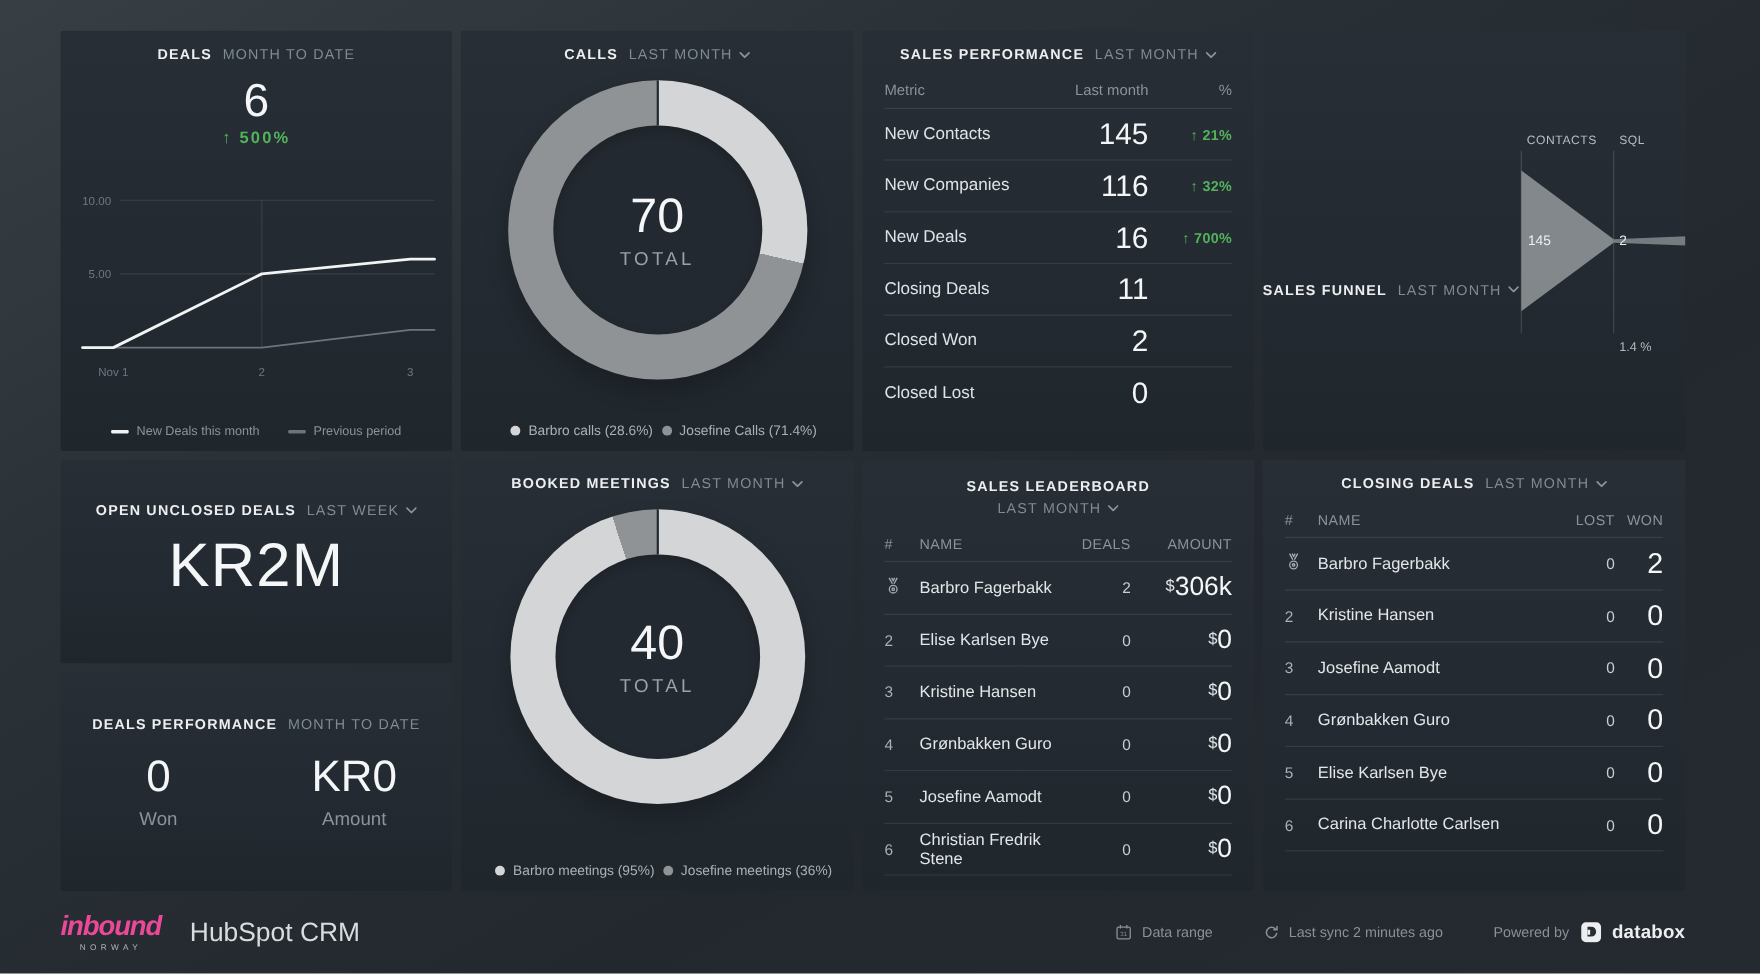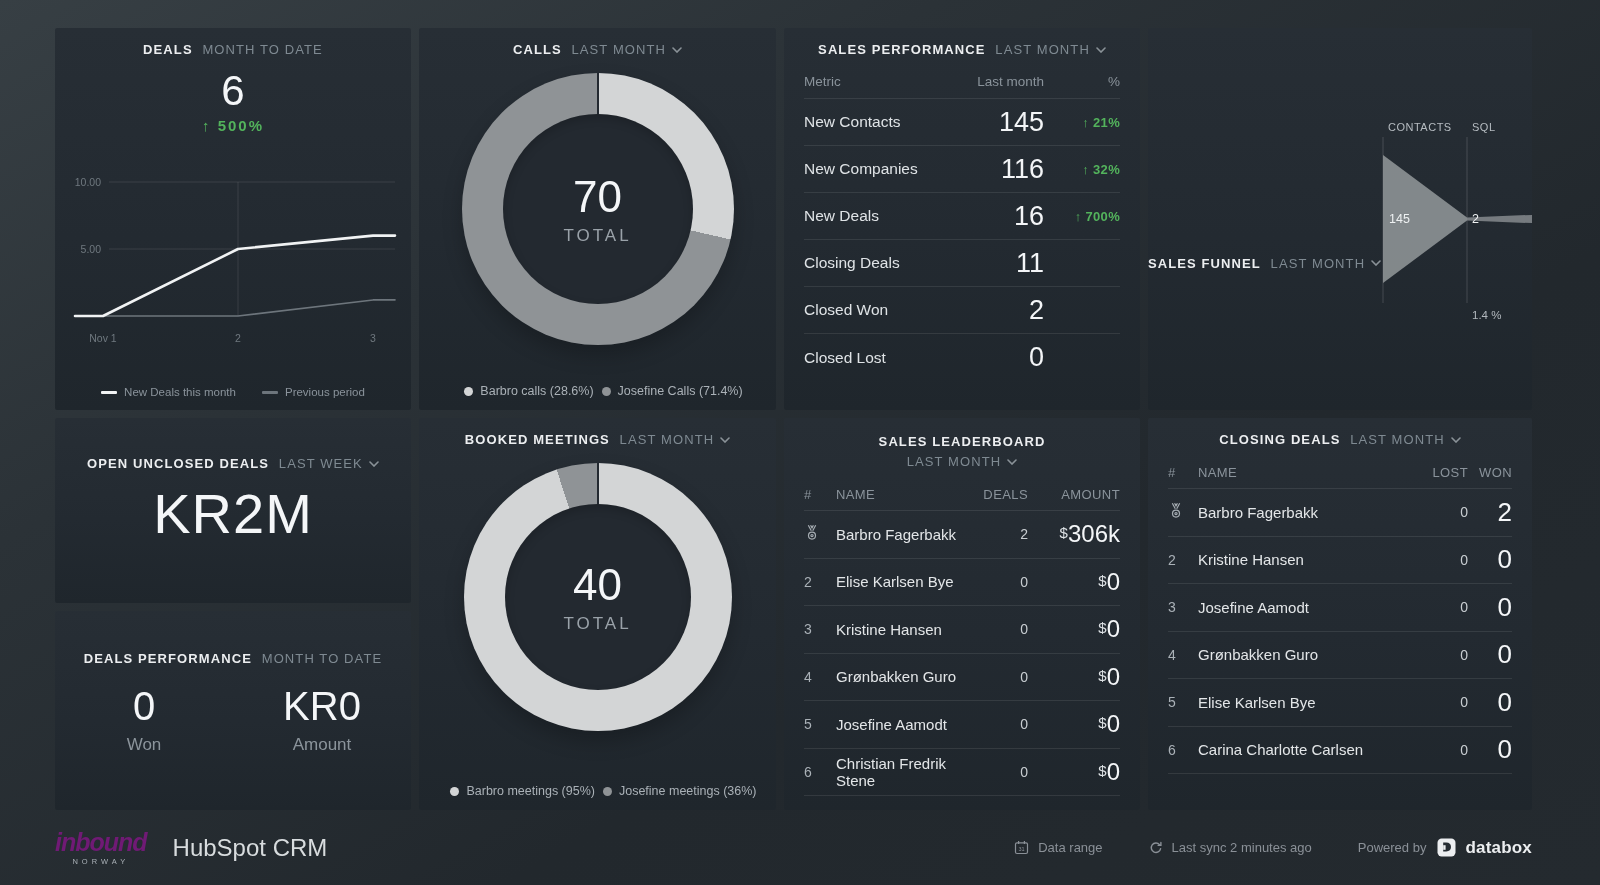--- a/index.html
+++ b/index.html
@@ -79,21 +79,21 @@
   .huge{font-size:56px;color:var(--big);margin-top:10px;font-weight:400;letter-spacing:1px;}
   .dp .card-head{margin-top:40px;}
   .dp-row{display:flex;margin-top:18px;}
   .dp-col{flex:1;text-align:center;}
   .dp-val{font-size:40px;color:var(--big);}
   .dp-lbl{font-size:17px;color:#8b949b;margin-top:6px;}
   
   .footer{height:75px;display:flex;align-items:center;padding:0 68px 0 55px;}
   .f-left{display:flex;align-items:center;gap:26px;}
   .logo{display:flex;flex-direction:column;align-items:center;line-height:1;}
-  .logo-script{font-size:25px;font-weight:800;font-style:italic;letter-spacing:-1px;color:#701a75;}
+  .logo-script{font-size:25px;font-weight:800;font-style:italic;letter-spacing:-1px;color:#ec4899;}
   .logo-sub{font-size:7.5px;letter-spacing:4px;color:#aab1b7;margin-top:3px;}
   .dash-title{font-size:24px;color:#d8dcde;}
   .f-right{margin-left:auto;display:flex;align-items:center;gap:46px;}
   .f-item{display:flex;align-items:center;gap:9px;font-size:13px;color:#8a9097;}
   .f-item.clickable{cursor:pointer;}
   .pb{margin-right:2px;}
   .dbx{font-size:17px;font-weight:700;color:#eceef0;letter-spacing:0.2px;}
 </style>
 </head>
 <body>

